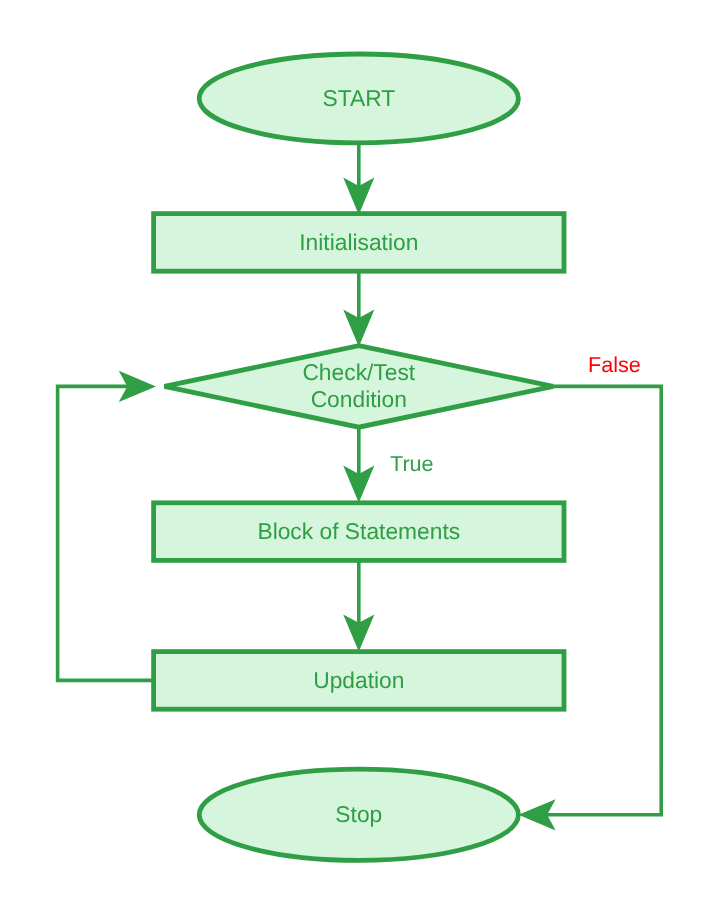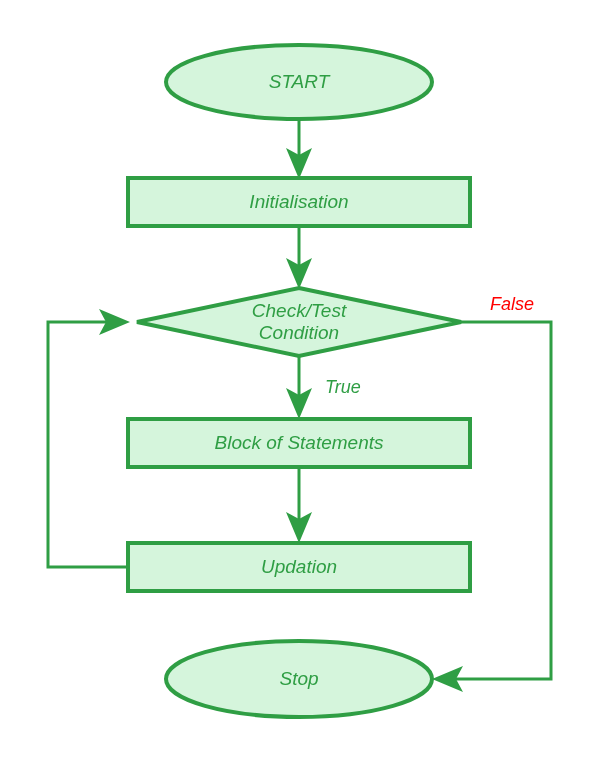--- a/index.html
+++ b/index.html
@@ -11,21 +11,20 @@
     width: 600px;
     height: 766px;
     font-family: "Liberation Sans", sans-serif;
     overflow: hidden;
   }
   #flowchart-root {
     position: relative;
     width: 600px;
     height: 766px;
     background: #ffffff;
-    font-style: italic;
   }
   svg.diagram {
     display: block;
     width: 600px;
     height: 766px;
   }
   .node-label {
     font-family: "Liberation Sans", sans-serif;
     font-size: 19px;
     fill: #2f9e44;

